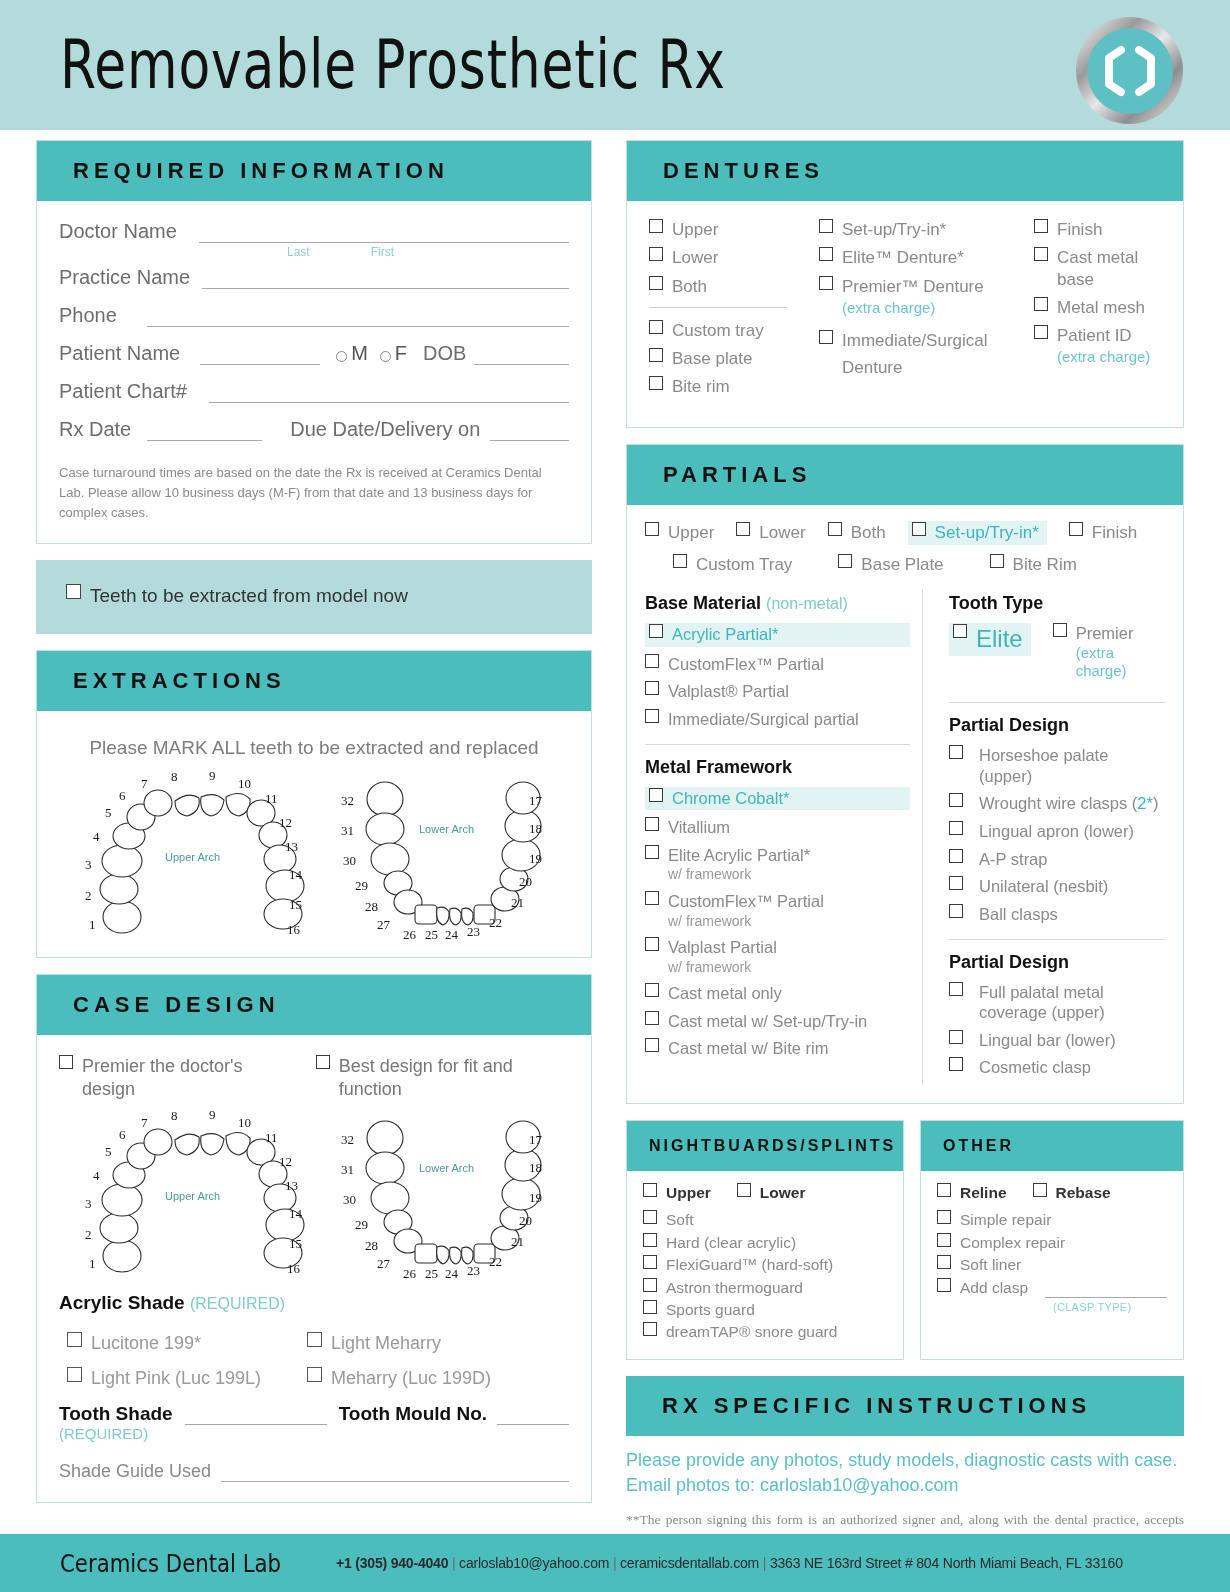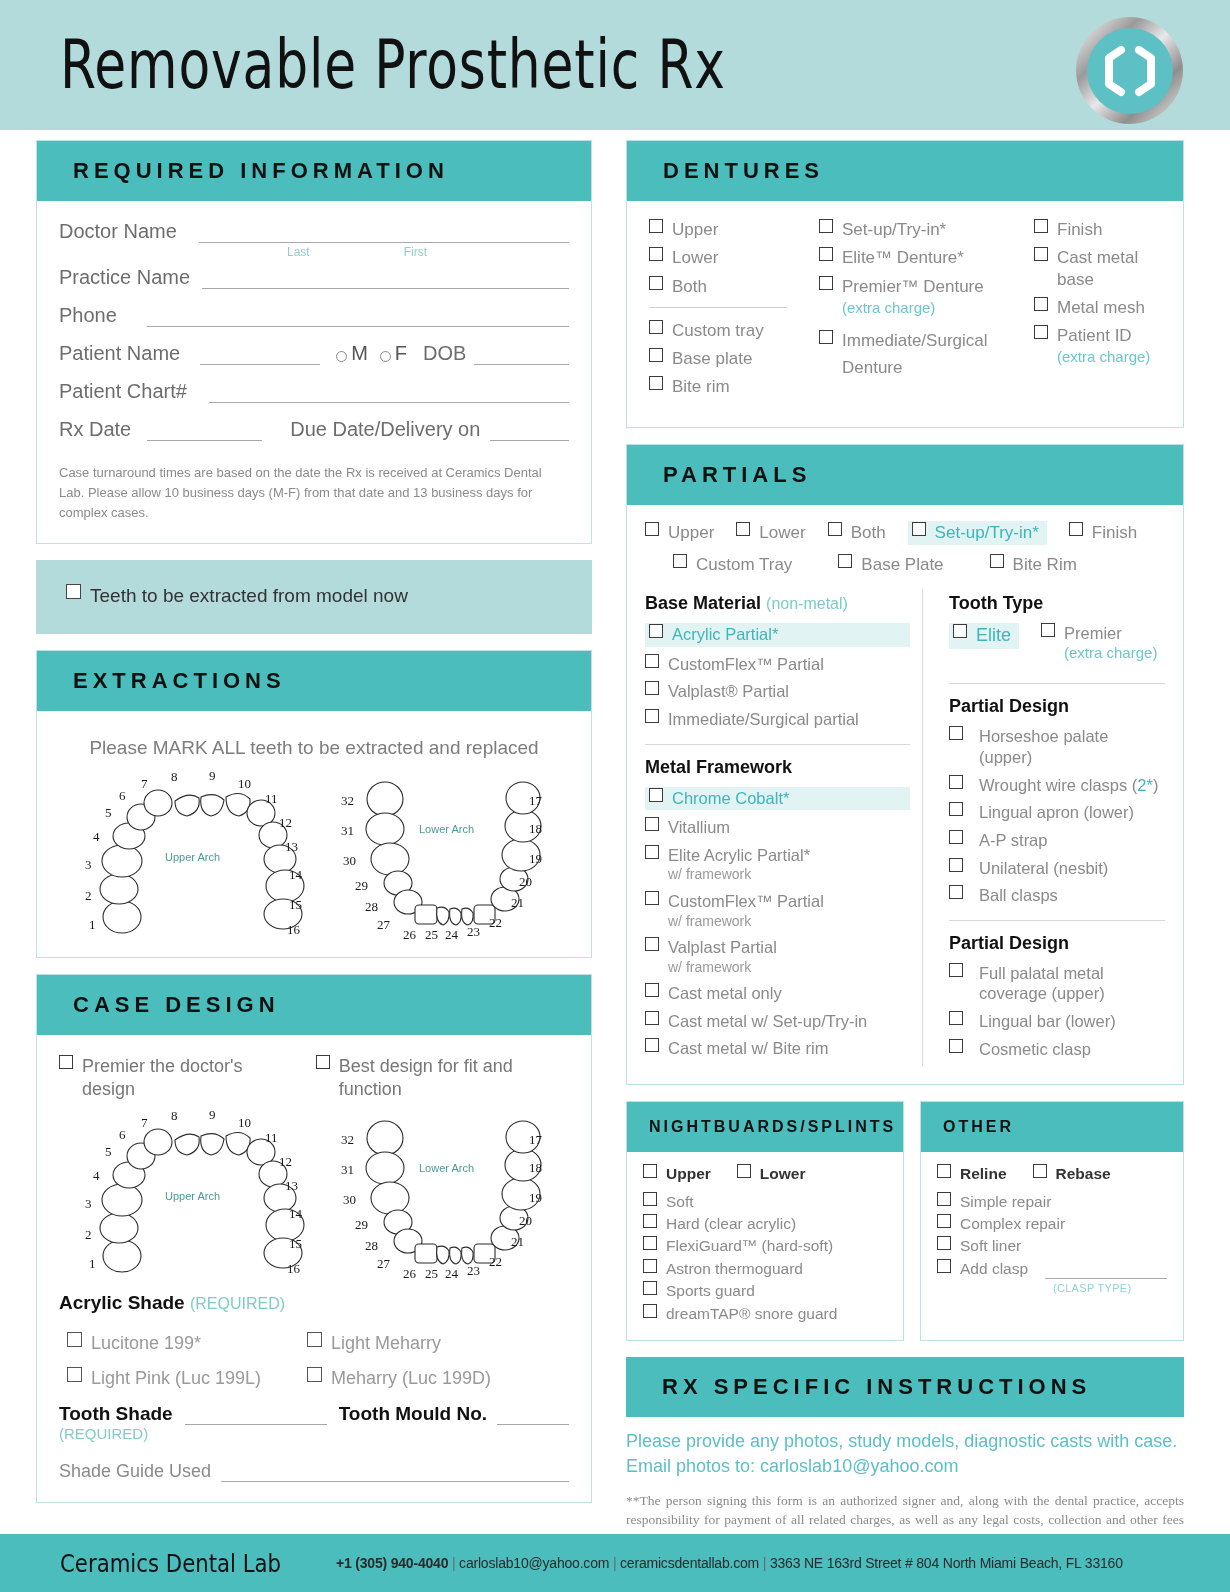--- a/index.html
+++ b/index.html
@@ -199,21 +199,21 @@
 
   <div class="panel">
     <div class="panel-head">REQUIRED INFORMATION</div>
     <div class="panel-body">
       <div class="ri-row">
         <div class="ri-label">Doctor Name</div>
         <div class="rule" style="margin-left:22px"></div>
       </div>
       <div class="subcaps">
         <span style="margin-left:228px">Last</span>
-        <span style="margin-left:94px">First</span>
+        <span style="margin-left:61px">First</span>
       </div>
 
       <div class="ri-row">
         <div class="ri-label">Practice Name</div>
         <div class="rule" style="margin-left:12px"></div>
       </div>
 
 
       <div class="ri-row" style="margin-top:12px">
         <div class="ri-label">Phone</div>
@@ -661,21 +661,21 @@
             <span class="cb"></span>
             <span class="cbtxt">Cast metal w/ Bite rim</span>
           </div>
         </div>
 
         <div class="part-col-r">
           <div class="sub-h">Tooth Type</div>
           <div class="tooth-type-row">
             <div class="cbrow hl">
               <span class="cb"></span>
-              <span class="cbtxt" style="color:#3fb5bb;font-size:18px">Elite</span>
+              <span class="cbtxt" style="color:#3fb5bb;font-size:24px">Elite</span>
             </div>
             <div class="cbrow">
               <span class="cb"></span>
               <span class="cbtxt">
                 <span>Premier</span>
                 <span class="tiny-teal" style="display:block">(extra charge)</span>
               </span>
             </div>
           </div>
 

